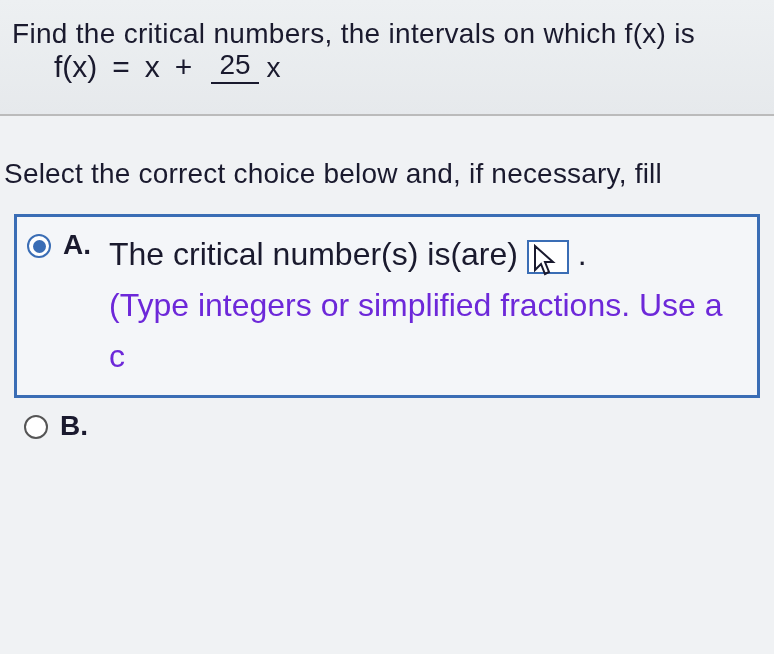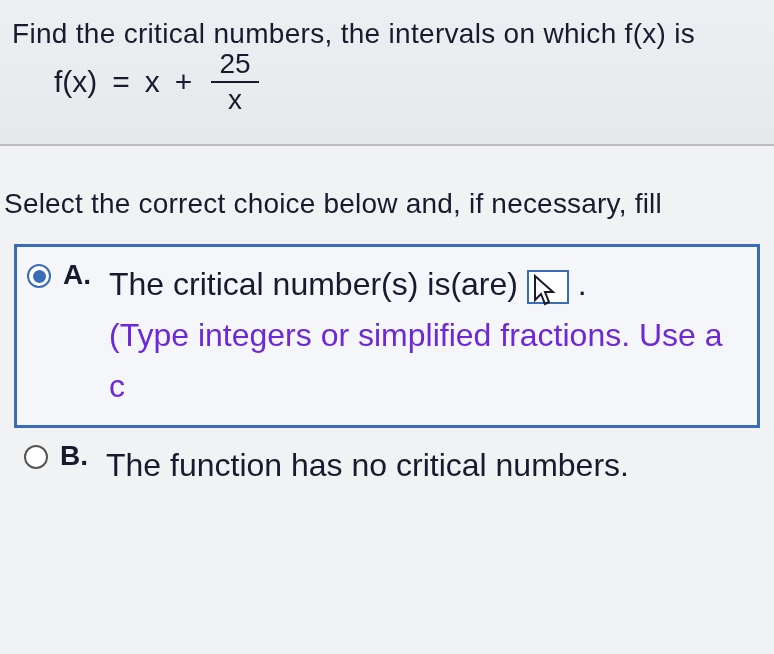--- a/index.html
+++ b/index.html
@@ -29,22 +29,21 @@
       font-size: 30px;
       color: #1a1a2e;
       margin-left: 42px;
       display: flex;
       align-items: center;
       gap: 15px;
       margin-bottom: 12px;
     }
     .fraction {
       display: inline-flex;
-      flex-direction: column;
-      align-items: center;
+      flex-direction: row;
       vertical-align: middle;
       line-height: 1;
       margin-left: 4px;
     }
     .numerator {
       padding: 0 8px 3px 8px;
       border-bottom: 2.5px solid #1a1a2e;
       font-size: 28px;
     }
     .denominator {
@@ -160,16 +159,15 @@
         </span>
         <span>.</span>
         <br>
         <span class="hint">(Type integers or simplified fractions. Use a c</span>
       </div>
     </div>
 
     <div class="choice">
       <div class="radio"></div>
       <div class="choice-label">B.</div>
-      <div class="choice-text">The function has no critical numbers.</div>
     </div>
   </div>
 </div>
 
 </body></html>

